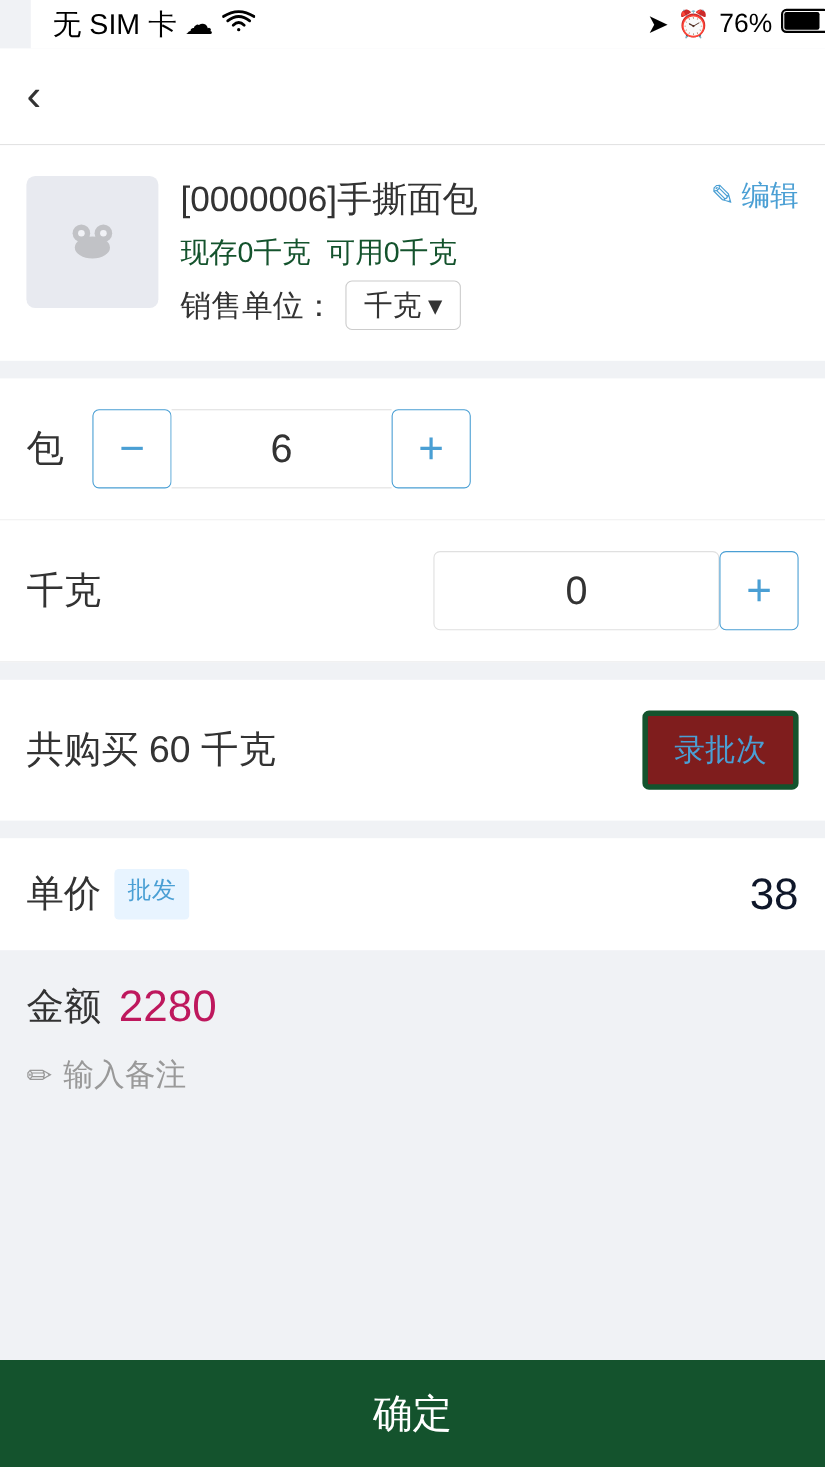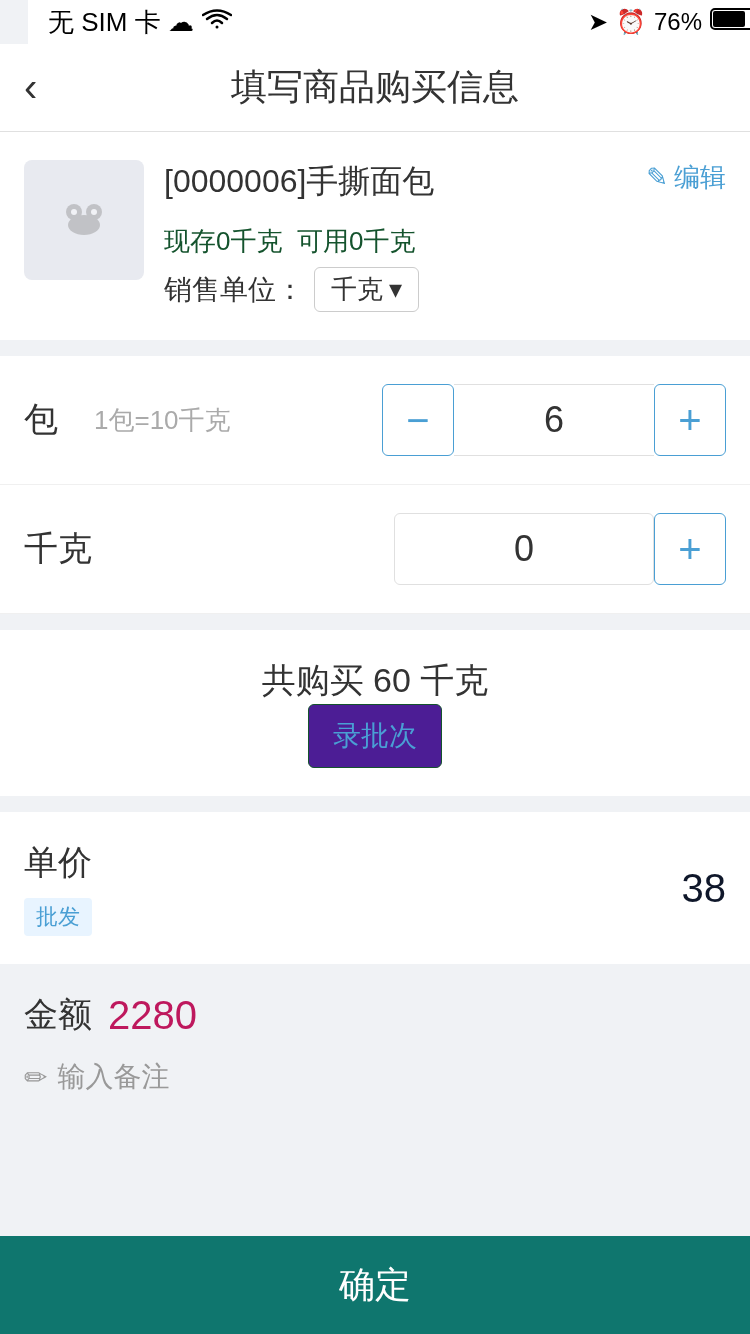--- a/index.html
+++ b/index.html
@@ -94,21 +94,21 @@
       height: 60px;
       opacity: 0.4;
     }
     .product-info {
       flex: 1;
     }
     .product-name {
       font-size: 32px;
       color: #333;
       font-weight: 500;
-      margin-bottom: 20px;
+      margin-bottom: 8px;
     }
     .product-stock {
       font-size: 26px;
       color: #14532d;
       margin-bottom: 8px;
     }
     .product-unit-row {
       display: flex;
       align-items: center;
       gap: 10px;
@@ -196,52 +196,50 @@
     }
 
     
     .total-row {
       display: flex;
       align-items: center;
       justify-content: space-between;
       padding: 28px 24px;
       background: #fff;
       margin-bottom: 16px;
-      flex-direction: column;
     }
     .total-text {
       font-size: 34px;
       color: #333;
     }
     .batch-btn {
-      border: 1px solid #14532d;
+      border: 5px solid #14532d;
       color: #4a9fd4;
       font-size: 28px;
       padding: 12px 24px;
       border-radius: 6px;
-      background: #4c1d95;
+      background: #7f1d1d;
       cursor: pointer;
     }
 
     
     .price-section {
       background: #fff;
       padding: 28px 24px;
       margin-bottom: 0;
     }
     .price-row {
       display: flex;
       align-items: center;
       justify-content: space-between;
       margin-bottom: 0;
     }
     .price-left {
       display: flex;
       gap: 12px;
-      flex-direction: column;
     }
     .price-label {
       font-size: 34px;
       color: #333;
     }
     .price-badge {
       background: #e8f4ff;
       color: #4a9fd4;
       font-size: 22px;
       padding: 4px 12px;
@@ -293,21 +291,21 @@
       font-size: 28px;
     }
 
     
     .confirm-btn {
       position: fixed;
       bottom: 0;
       left: 0;
       width: 750px;
       height: 98px;
-      background: #0f766e;
+      background: #14532d;
       color: #fff;
       font-size: 36px;
       border: none;
       cursor: pointer;
       display: flex;
       align-items: center;
       justify-content: center;
     }
   </style>
 </head>
@@ -334,21 +332,20 @@
         <rect x="1" y="2" width="42" height="20" rx="4" fill="none" stroke="#000" stroke-width="2"></rect>
         <rect x="43" y="7" width="4" height="10" rx="2" fill="#000"></rect>
         <rect x="3" y="4" width="32" height="16" rx="2" fill="#000"></rect>
       </svg>
     </span>
   </div>
 </div>
 
 <div class="nav-bar">
   <span class="nav-back">‹</span>
-  <span class="nav-title">填写商品购买信息</span>
 </div>
 
 <div class="product-card" style="position:relative;">
   <div class="product-image">
     <svg viewBox="0 0 60 60" fill="none" xmlns="http://www.w3.org/2000/svg">
       <circle cx="20" cy="22" r="8" fill="#888"></circle>
       <circle cx="40" cy="22" r="8" fill="#888"></circle>
       <ellipse cx="30" cy="35" rx="16" ry="10" fill="#888"></ellipse>
       <circle cx="20" cy="22" r="3" fill="#fff"></circle>
       <circle cx="40" cy="22" r="3" fill="#fff"></circle>
@@ -369,21 +366,20 @@
   </div>
   <div class="edit-btn">
     <span>✎</span>
     <span>编辑</span>
   </div>
 </div>
 
 <div class="section">
   <div class="quantity-row">
     <span class="quantity-label">包</span>
-    <span class="quantity-sublabel">1包=10千克</span>
     <div class="quantity-controls">
       <button class="qty-btn qty-btn-left">−</button>
       <input class="qty-input" type="text" value="6" style="">
       <button class="qty-btn qty-btn-right">+</button>
     </div>
   </div>
 
   <div class="quantity-row">
     <span class="quantity-label">千克</span>
     <span class="quantity-sublabel"></span>

